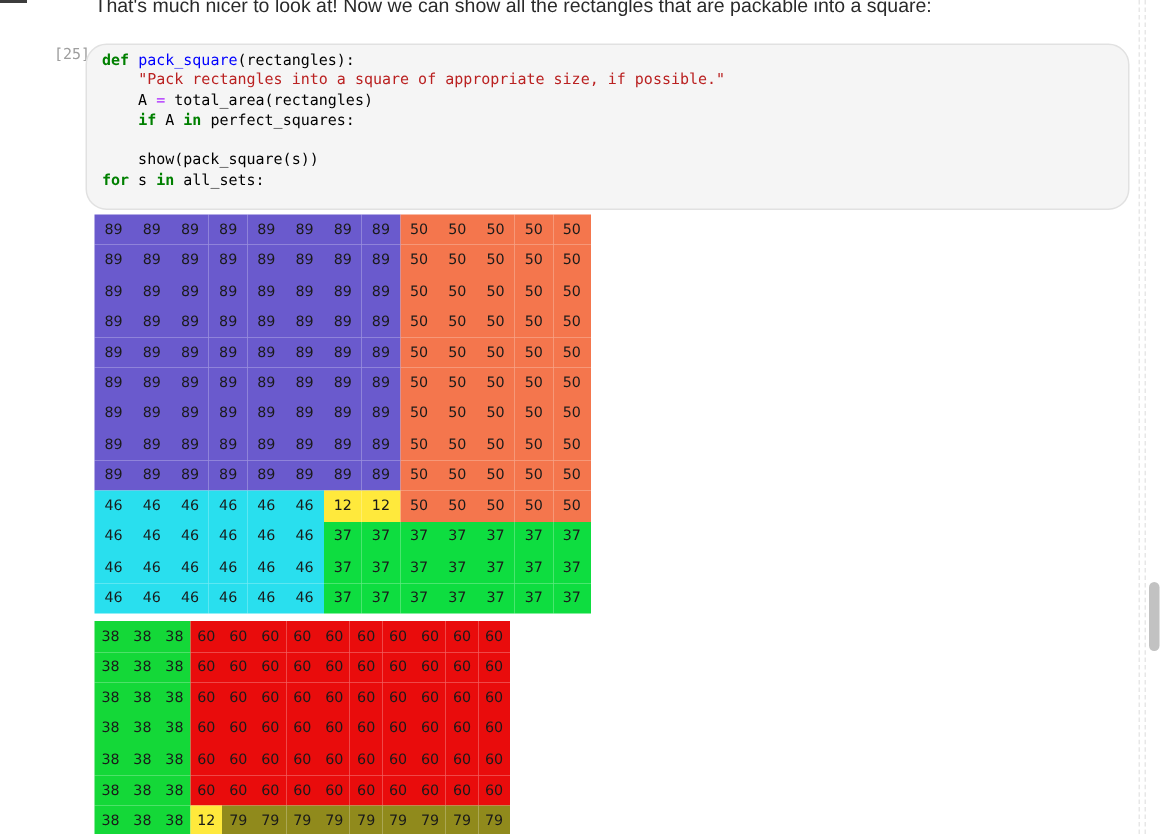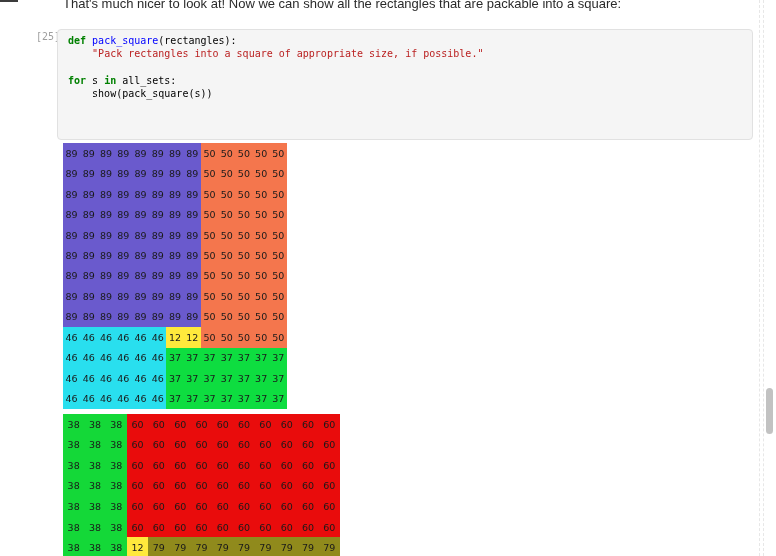--- a/index.html
+++ b/index.html
@@ -4,31 +4,31 @@
 <style>
   html,body{margin:0;padding:0;}
   body{width:776px;height:556px;overflow:hidden;background:#ffffff;position:relative;
        font-family:"Liberation Sans",sans-serif;}
   .tick{position:absolute;left:0;top:0;width:18px;height:2px;background:#3c3c3c;}
   .md{position:absolute;left:63px;top:-4px;font-size:13px;line-height:15px;color:#2a2a2a;
       white-space:nowrap;}
   .prompt{position:absolute;left:36px;top:31px;font:10px "DejaVu Sans Mono",monospace;
       color:#9e9e9e;}
   .codecell{position:absolute;left:57px;top:29px;width:696px;height:111px;
-      background:#f5f5f5;border:1px solid #e1e1e1;border-radius:4px;box-sizing:border-box;}
+      background:#f5f5f5;border:1px solid #e1e1e1;border-radius:14px;box-sizing:border-box;}
   .code{padding:4px 0 0 10px;font:10px/13.3px "DejaVu Sans Mono",monospace;color:#000;}
   .cl{white-space:pre;}
   .k{color:#008000;font-weight:bold;}
   .nf{color:#0000ff;}
   .s{color:#ba2121;}
   .o{color:#aa22ff;}
   .nb{color:#008000;}
   .m{color:#008800;}
   .grid{position:absolute;display:grid;grid-template-columns:repeat(13,1fr);}
-  .grid1{left:63px;top:143px;width:224px;height:266px;grid-template-rows:repeat(13,1fr);text-align:center;}
+  .grid1{left:63px;top:143px;width:331px;height:266px;grid-template-rows:repeat(13,1fr);text-align:center;}
   .grid2{left:63px;top:414px;width:277px;height:144px;grid-template-rows:repeat(7,1fr);}
   .cell{display:flex;align-items:center;justify-content:center;
       font-family:"DejaVu Sans",sans-serif;font-size:9.5px;color:#1a1a1a;}
   .gutter-line{position:absolute;top:0;height:556px;width:0;border-left:1px dashed #e7e7e7;}
   .gl1{left:759px;} .gl2{left:763px;}
   .scroll-thumb{position:absolute;left:766px;top:388px;width:7px;height:46px;
       border-radius:4px;background:#c2c2c2;}
 </style>
 </head>
 <body>
@@ -36,23 +36,25 @@
 <div class="tick"></div>
 
 <div class="md">That's much nicer to look at! Now we can show all the rectangles that are packable into a square:</div>
 
 <div class="prompt">[25]:</div>
 
 <div class="codecell">
   <div class="code">
       <div class="cl"><span class="k">def</span><span> </span><span class="nf">pack_square</span><span>(rectangles):</span></div>
       <div class="cl"><span>    </span><span class="s">"Pack rectangles into a square of appropriate size, if possible."</span></div>
+      <div class="cl"><span>    A </span><span class="o">=</span><span> total_area(rectangles)</span></div>
+      <div class="cl"><span>    </span><span class="k">if</span><span> A </span><span class="k">in</span><span> perfect_squares:</span></div>
       <div class="cl"> </div>
+      <div class="cl"><span>    show(pack_square(s))</span></div>
       <div class="cl"><span class="k">for</span><span> s </span><span class="k">in</span><span> all_sets:</span></div>
-      <div class="cl"><span>    show(pack_square(s))</span></div>
     </div>
 </div>
 
 <div class="grid grid1">
     <div class="cell" style="background: rgb(106, 90, 205); color: rgb(26, 26, 26);">89</div>
     <div class="cell" style="background: rgb(106, 90, 205); color: rgb(26, 26, 26);">89</div>
     <div class="cell" style="background: rgb(106, 90, 205); color: rgb(26, 26, 26);">89</div>
     <div class="cell" style="background: rgb(106, 90, 205); color: rgb(26, 26, 26);">89</div>
     <div class="cell" style="background: rgb(106, 90, 205); color: rgb(26, 26, 26);">89</div>
     <div class="cell" style="background: rgb(106, 90, 205); color: rgb(26, 26, 26);">89</div>

